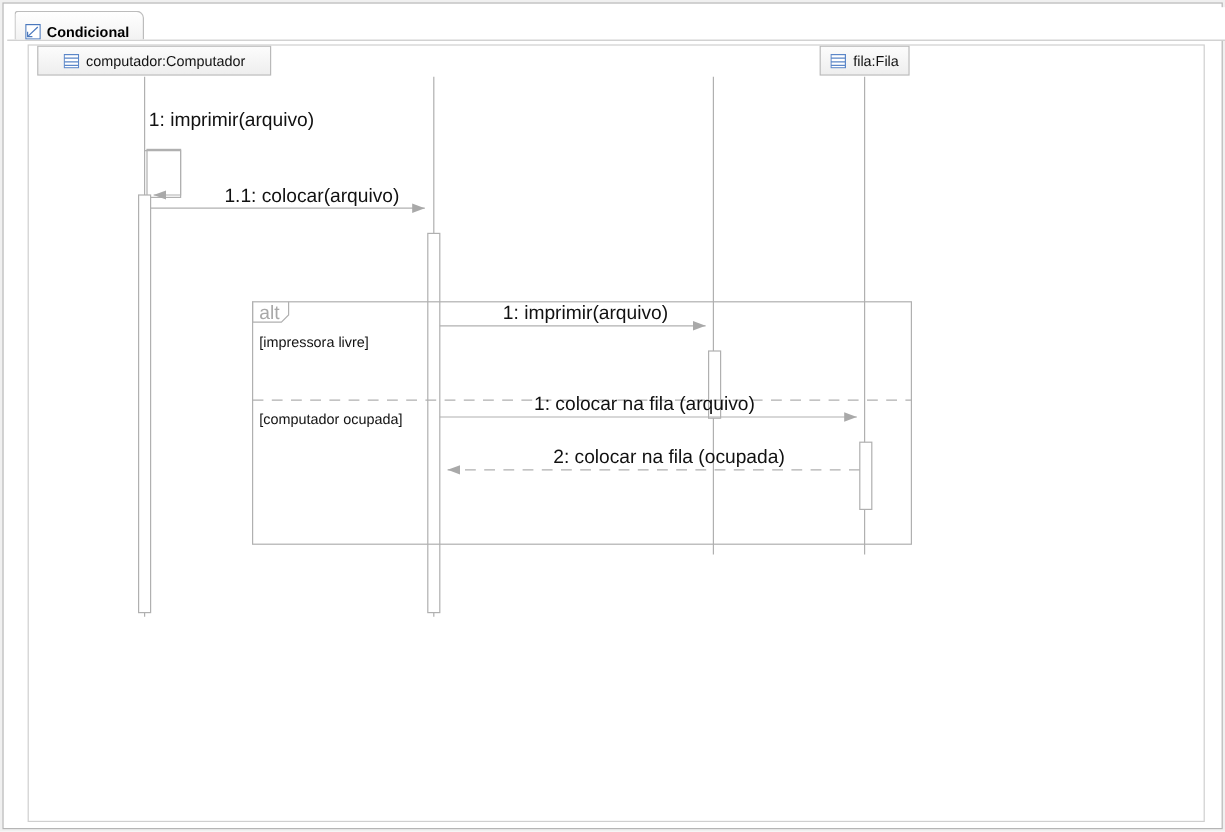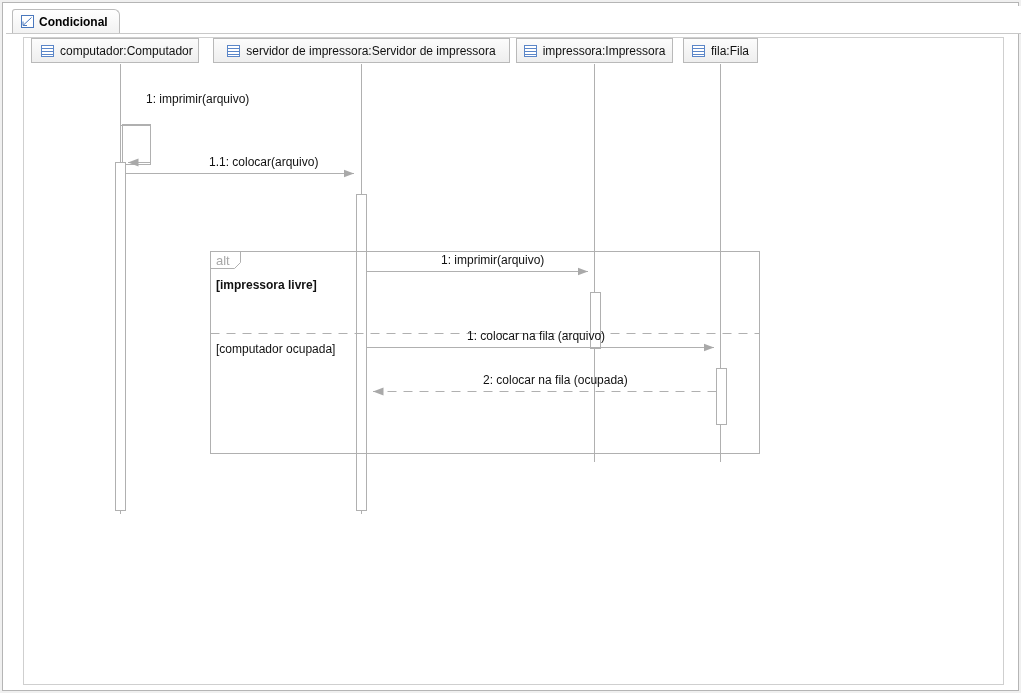--- a/index.html
+++ b/index.html
@@ -42,21 +42,21 @@
     background: #ffffff;
     border-bottom: 1px solid #c8c8c8;
     box-sizing: border-box;
   }
   #tab-condicional {
     position: absolute;
     left: 6px;
     top: 3px;
     height: 24px;
     display: flex;
-    align-items: center;
+    align-items: flex-end;
     padding: 0 11px 0 8px;
     background: linear-gradient(to bottom, #ffffff 0%, #f2f2f2 100%);
     border: 1px solid #bcbcbc;
     border-bottom: none;
     border-radius: 3px 6px 0 0;
     box-sizing: border-box;
     cursor: default;
   }
   #tab-condicional .tab-label {
     font-size: 12px;
@@ -123,38 +123,37 @@
   #draw {
     position: absolute;
     left: 0; top: 0;
     width: 981px;
     height: 648px;
     pointer-events: none;
   }
 
   .msg-text {
     position: absolute;
+    font-size: 16px;
+    color: #111111;
+    white-space: nowrap;
+    line-height: 1;
+    cursor: default;
+  }
+  .guard-text {
+    position: absolute;
     font-size: 12px;
     color: #111111;
     white-space: nowrap;
     line-height: 1;
     cursor: default;
-    margin-left: 22px;
-  }
-  .guard-text {
-    position: absolute;
-    font-size: 12px;
-    color: #111111;
-    white-space: nowrap;
-    line-height: 1;
-    cursor: default;
   }
   #alt-tab-label {
     position: absolute;
-    font-size: 13px;
+    font-size: 16px;
     color: #a8a8a8;
     line-height: 1;
     cursor: default;
   }
 </style>
 </head>
 <body>
 
 <div id="window">
   <div id="window-frame">
@@ -219,55 +218,41 @@
 
               <path d="M342.5 233.5 L564 233.5" marker-end="url(#arrR)"></path>
 
               <path d="M342.5 309.5 L690 309.5" marker-end="url(#arrR)"></path>
 
               <path d="M692.5 353.5 L349 353.5" stroke-dasharray="9,7" marker-end="url(#arrL)"></path>
             </g>
           </g>
         </svg>
 
-        <div class="lifeline-head" style="left:7px; top:0px; width:168px;justify-content:space-between;">
+        <div class="lifeline-head" style="left:7px; top:0px; width:195px;">
           <svg class="obj-icon" viewBox="0 0 13 12">
             <rect x="0.5" y="0.5" width="12" height="11" fill="#ffffff" stroke="#5b86c8" stroke-width="1"></rect>
             <path d="M0.5 3.5 L12.5 3.5 M0.5 6.5 L12.5 6.5 M0.5 9.5 L12.5 9.5" stroke="#5b86c8" stroke-width="1"></path>
           </svg>
           <span class="ll-label">computador:Computador</span>
         </div>
 
-        <div class="lifeline-head" style="left:189px; top:0px; width:297px;">
-          <svg class="obj-icon" viewBox="0 0 13 12">
-            <rect x="0.5" y="0.5" width="12" height="11" fill="#ffffff" stroke="#5b86c8" stroke-width="1"></rect>
-            <path d="M0.5 3.5 L12.5 3.5 M0.5 6.5 L12.5 6.5 M0.5 9.5 L12.5 9.5" stroke="#5b86c8" stroke-width="1"></path>
-          </svg>
-          <span class="ll-label">servidor de impressora:Servidor de impressora</span>
-        </div>
-
-        <div class="lifeline-head" style="left:492px; top:0px; width:157px;">
-          <svg class="obj-icon" viewBox="0 0 13 12">
-            <rect x="0.5" y="0.5" width="12" height="11" fill="#ffffff" stroke="#5b86c8" stroke-width="1"></rect>
-            <path d="M0.5 3.5 L12.5 3.5 M0.5 6.5 L12.5 6.5 M0.5 9.5 L12.5 9.5" stroke="#5b86c8" stroke-width="1"></path>
-          </svg>
-          <span class="ll-label">impressora:Impressora</span>
-        </div>
+
 
         <div class="lifeline-head" style="left:659px; top:0px; width:75px;">
           <svg class="obj-icon" viewBox="0 0 13 12">
             <rect x="0.5" y="0.5" width="12" height="11" fill="#ffffff" stroke="#5b86c8" stroke-width="1"></rect>
             <path d="M0.5 3.5 L12.5 3.5 M0.5 6.5 L12.5 6.5 M0.5 9.5 L12.5 9.5" stroke="#5b86c8" stroke-width="1"></path>
           </svg>
           <span class="ll-label">fila:Fila</span>
         </div>
 
         <div id="alt-tab-label" style="left:192px; top:216px;">alt</div>
 
-        <div class="guard-text" style="left:192px; top:241px;font-weight:bold;">[impressora livre]</div>
+        <div class="guard-text" style="left:192px; top:241px;">[impressora livre]</div>
         <div class="guard-text" style="left:192px; top:305px;">[computador ocupada]</div>
 
         <div class="msg-text" style="left:100px; top:55px;">1: imprimir(arquivo)</div>
 
         <div class="msg-text" style="left:163px; top:118px;">1.1: colocar(arquivo)</div>
 
         <div class="msg-text" style="left:395px; top:216px;">1: imprimir(arquivo)</div>
 
         <div class="msg-text" style="left:421px; top:292px;">1: colocar na fila (arquivo)</div>
 

